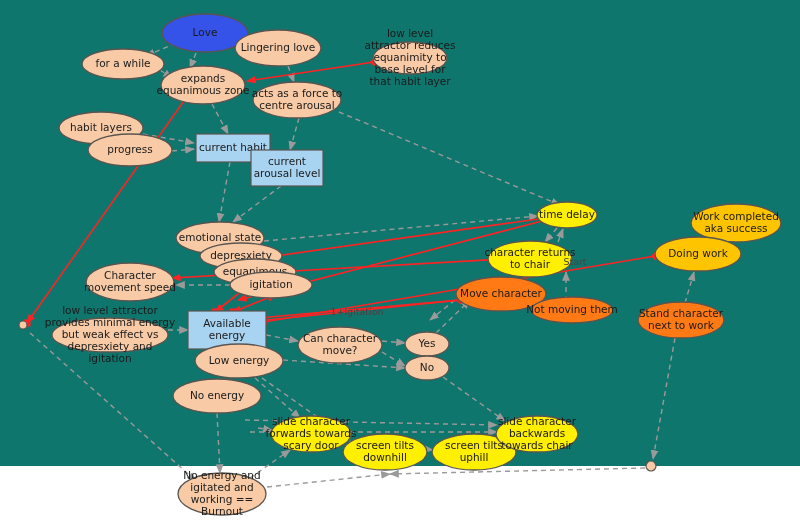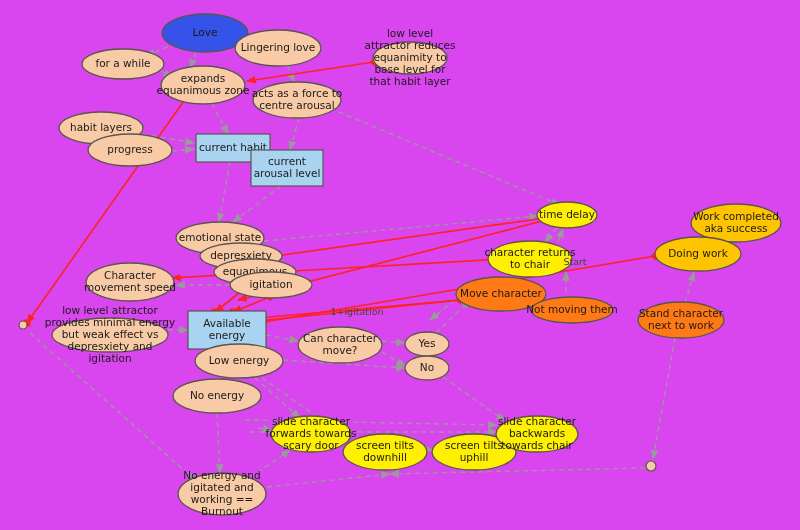--- a/index.html
+++ b/index.html
@@ -1,19 +1,19 @@
 <!DOCTYPE html>
 <html><head>
 <meta charset="utf-8">
 <title>Mind Map Diagram</title>
 <style>
   html,body{margin:0;padding:0;background:#ffffff;}
   body{width:800px;height:530px;overflow:hidden;
        font-family:"DejaVu Sans","Liberation Sans",sans-serif;}
-  #canvas{position:relative;width:800px;height:530px;background:#d946ef;}
+  #canvas{position:relative;width:800px;height:466px;background:#0f766e;}
   svg.layer{position:absolute;left:0;top:0;width:800px;height:530px;}
   #edges{z-index:1;}
   #nodes{z-index:2;}
   .node-label{
     font-family:"DejaVu Sans","Liberation Sans",sans-serif;
     font-size:10.5px; fill:#1a1a1a; text-anchor:middle; dominant-baseline:middle;
     pointer-events:none;
   }
   .edge-label{
     font-family:"DejaVu Sans","Liberation Sans",sans-serif;

